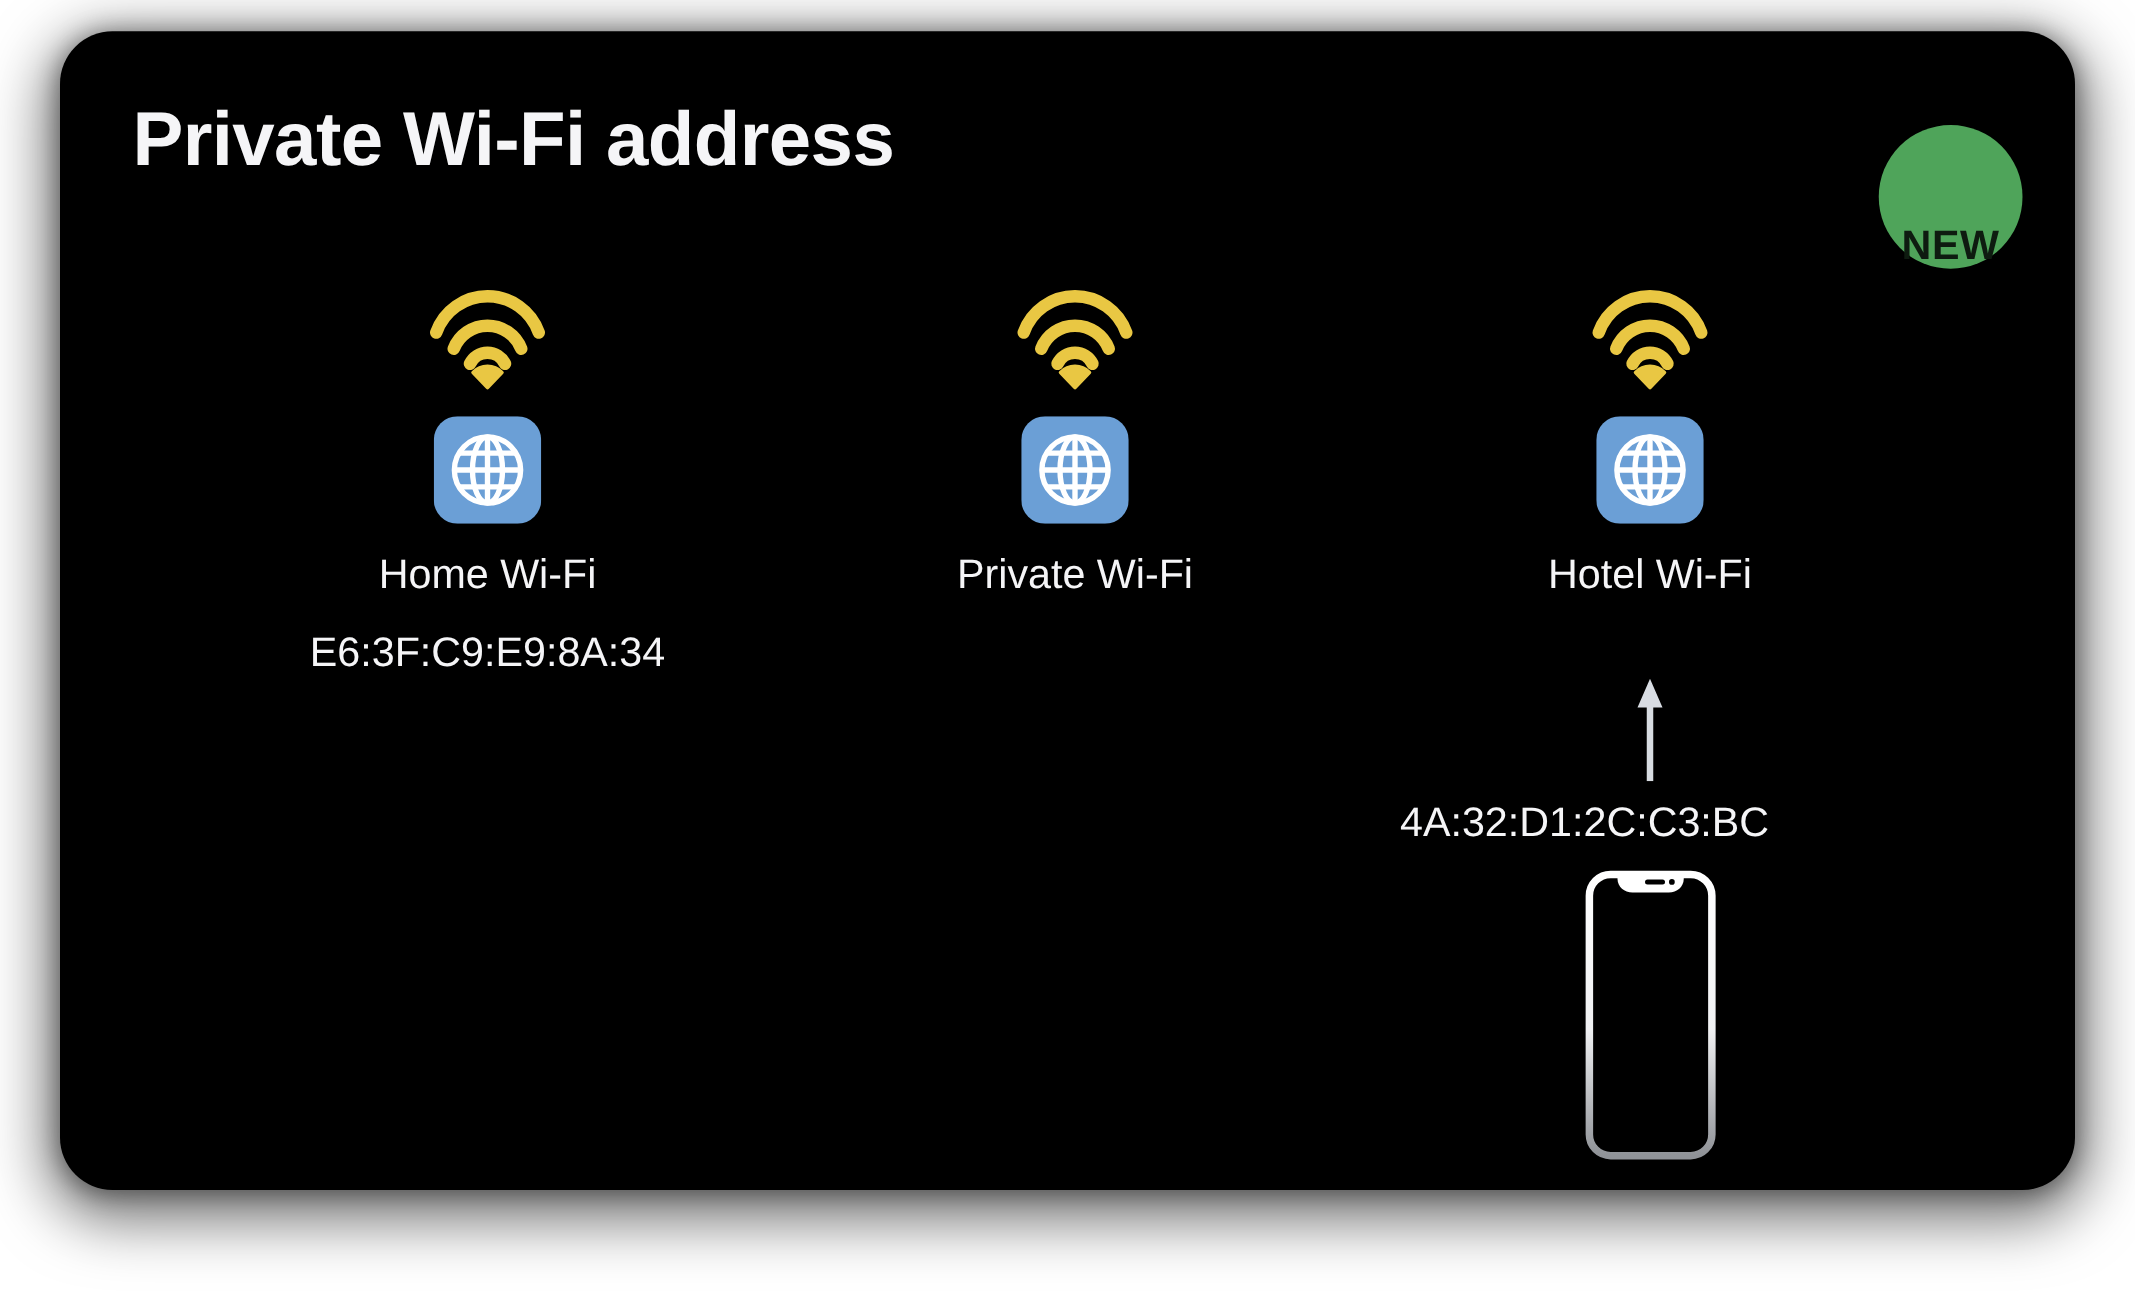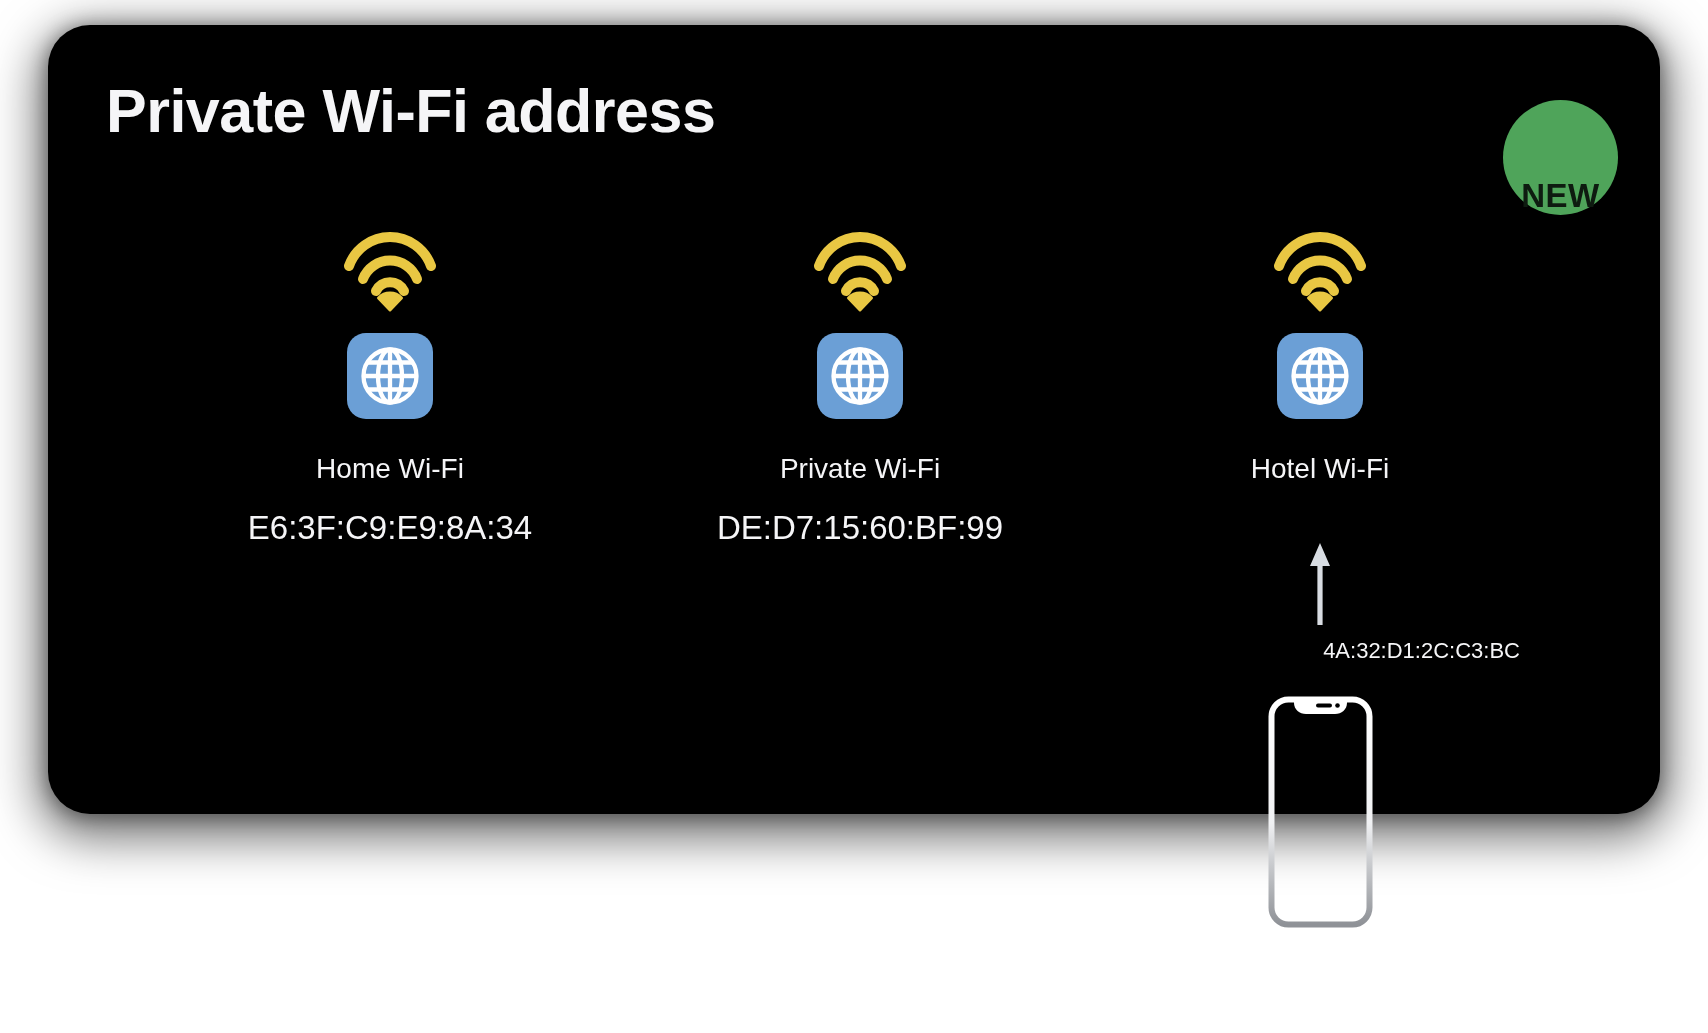--- a/index.html
+++ b/index.html
@@ -2,21 +2,21 @@
 <html style="--color-page: #ffffff; --color-panel: #000000; --color-text: #f5f5f7; --color-wifi: #e9c743; --color-globe_bg: #6b9fd6; --color-globe_glyph: #ffffff; --color-badge_bg: #4fa45a; --color-badge_text: #0e1b10; --color-arrow: #d8dce2;"><head>
 <meta charset="utf-8">
 <style>
   html,body{margin:0;padding:0;background:#ffffff;}
   .page{
     position:relative;width:1708px;height:1033px;overflow:hidden;
     background:var(--color-page,#ffffff);
     font-family:"Liberation Sans","DejaVu Sans",sans-serif;
   }
   .slide{
-    position:absolute;left:48px;top:25px;width:1612px;height:789px;
+    position:absolute;left:48px;top:25px;width:1612px;height:927px;
     background:var(--color-panel,#000000);
     border-radius:42px;
     box-shadow:0 14px 48px 10px rgba(0,0,0,0.55), 0 2px 18px 2px rgba(0,0,0,0.35);
   }
   .title{
     position:absolute;left:58px;top:50px;margin:0;
     font-size:61px;font-weight:700;letter-spacing:-0.5px;
     color:var(--color-text,#f5f5f7);line-height:1.2;
   }
   .badge{
@@ -30,26 +30,26 @@
   }
   .col{
     position:absolute;top:203px;width:340px;
     display:flex;flex-direction:column;align-items:center;
   }
   .col-home{left:172px;}
   .col-airport{left:642px;}
   .col-hotel{left:1102px;}
   .wifi-svg{width:100px;height:86px;display:block;}
   .globe-svg{width:86px;height:86px;display:block;margin-top:19px;}
-  .net-name{margin-top:32px;font-size:28px;line-height:1.3;color:var(--color-text,#f5f5f7);}
+  .net-name{margin-top:19px;font-size:33px;line-height:1.3;color:var(--color-text,#f5f5f7);}
   .net-mac{margin-top:20px;font-size:33px;line-height:1.3;color:var(--color-text,#f5f5f7);}
   .arrow-svg{position:absolute;left:1261px;top:518px;width:22px;height:82px;}
   .hotel-mac{
-    position:absolute;left:1072px;top:612px;width:400px;text-align:right;
-    font-size:22px;line-height:1.3;color:var(--color-text,#f5f5f7);
+    position:absolute;left:1072px;top:612px;width:400px;text-align:left;
+    font-size:33px;line-height:1.3;color:var(--color-text,#f5f5f7);
   }
   .phone-svg{position:absolute;left:1220px;top:671px;width:105px;height:232px;}
   .defs-svg{position:absolute;width:0;height:0;}
 </style>
 </head>
 <body>
 
 <svg class="defs-svg" aria-hidden="true">
   <defs>
     <clipPath id="globe-clip">
@@ -118,21 +118,20 @@
     </div>
 
     <div class="col col-airport">
       <svg class="wifi-svg">
           <use href="#wifi-sym"></use>
         </svg>
       <svg class="globe-svg">
           <use href="#globe-sym"></use>
         </svg>
       <div class="net-name">Private Wi-Fi</div>
-      <div class="net-mac">DE:D7:15:60:BF:99</div>
     </div>
 
     <div class="col col-hotel">
       <svg class="wifi-svg">
           <use href="#wifi-sym"></use>
         </svg>
       <svg class="globe-svg">
           <use href="#globe-sym"></use>
         </svg>
       <div class="net-name">Hotel Wi-Fi</div>

